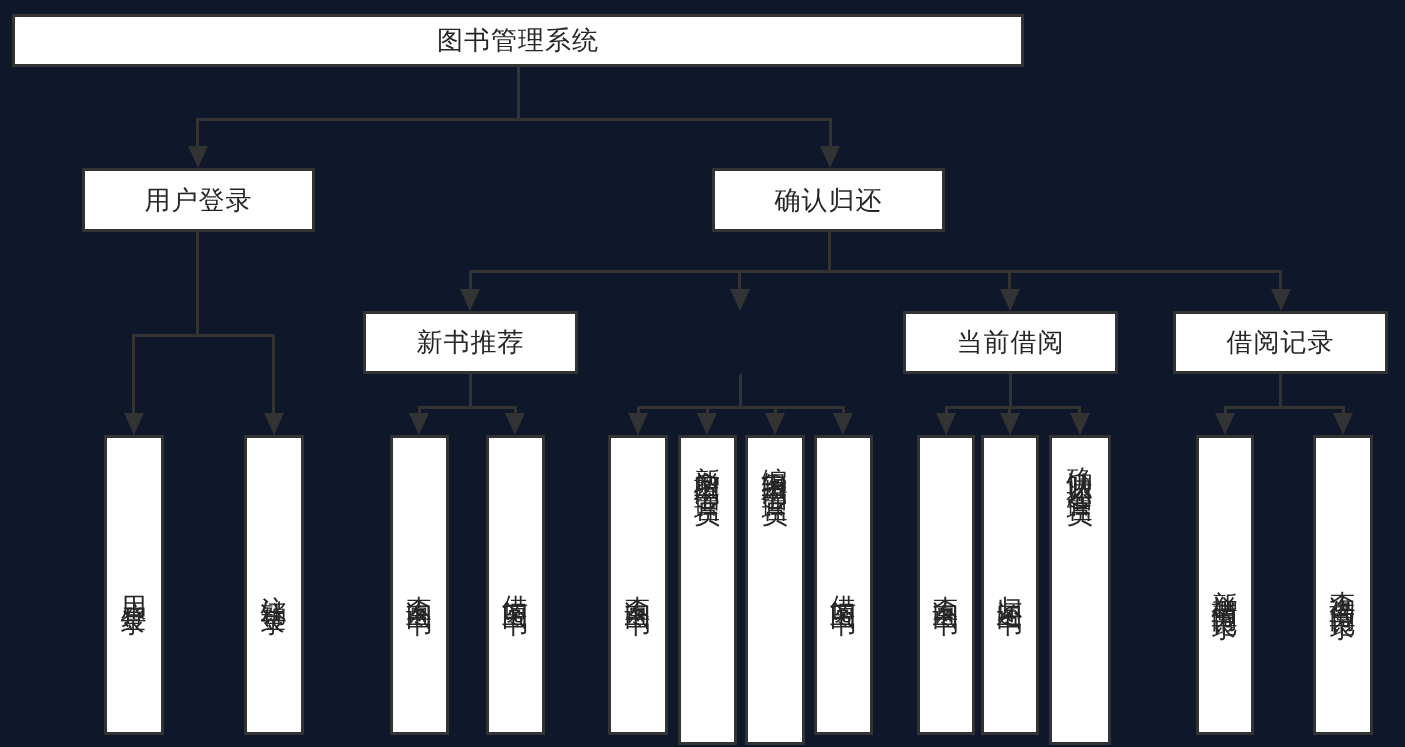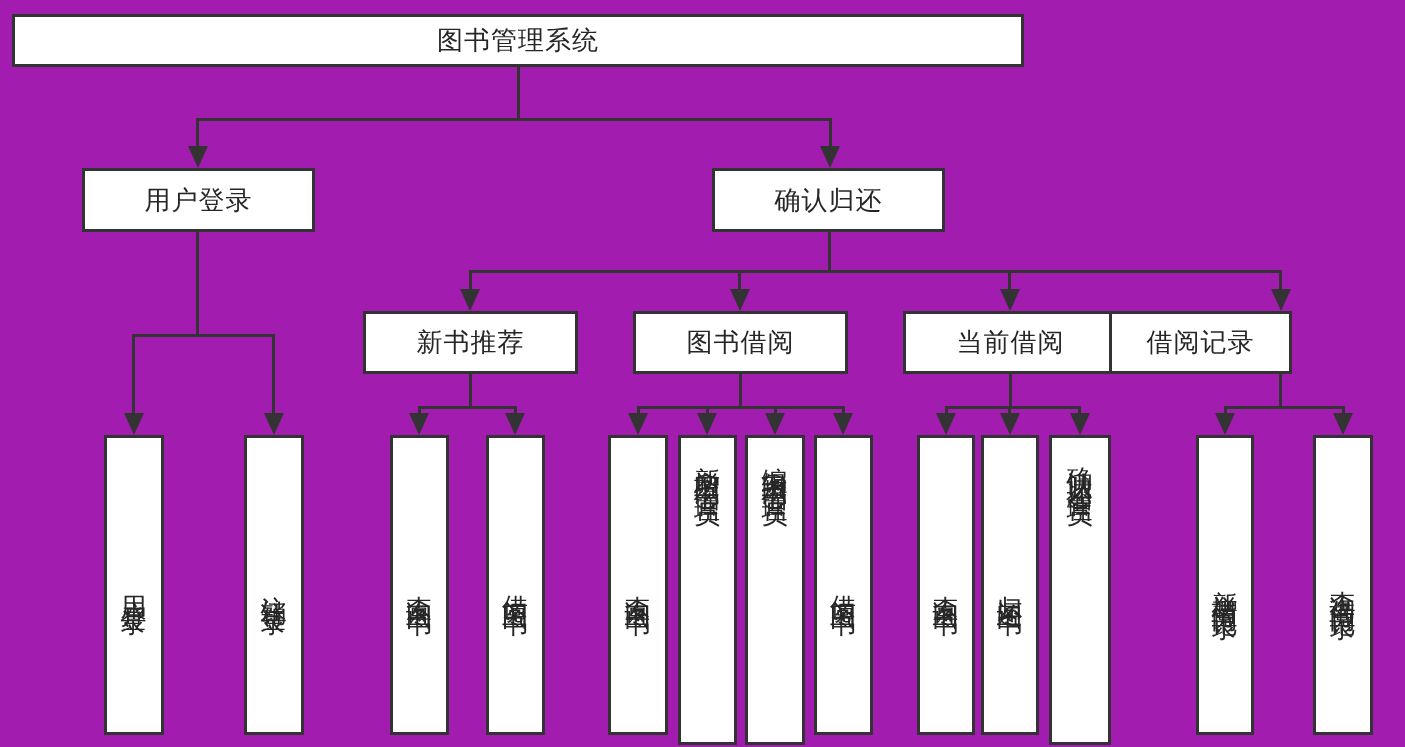--- a/index.html
+++ b/index.html
@@ -1,17 +1,17 @@
 <!DOCTYPE html>
 <html><head>
 <meta charset="utf-8">
 <style>
   html,body{margin:0;padding:0;background:#ffffff;}
   #stage{
-    position:relative;width:1405px;height:747px;background:#a21caf;overflow:hidden;
+    position:relative;width:1405px;height:747px;background:#0f172a;overflow:hidden;
     font-family:"Liberation Sans","DejaVu Sans",sans-serif;color:#262626;
   }
   .box{
     position:absolute;box-sizing:border-box;border:3px solid #333333;background:#ffffff;
     display:flex;align-items:center;justify-content:center;
   }
   .box.h span{font-size:26px;letter-spacing:1px;white-space:nowrap;}
   .box.v span{
     writing-mode:vertical-rl;text-orientation:mixed;font-size:26px;letter-spacing:5px;
     line-height:1;white-space:nowrap;
@@ -66,27 +66,24 @@
   <div class="line" style="left:738px;top:270px;width:3px;height:21px"></div>
   <div class="arrow" style="left:730px;top:289px"></div>
   <div class="line" style="left:1008px;top:270px;width:3px;height:21px"></div>
   <div class="arrow" style="left:1000px;top:289px"></div>
   <div class="line" style="left:1279px;top:270px;width:3px;height:21px"></div>
   <div class="arrow" style="left:1271px;top:289px"></div>
 
   <div class="box h" style="left:363px;top:311px;width:215px;height:63px">
     <span>新书推荐</span>
   </div>
-  <div class="box h" style="left:633px;top:311px;width:215px;height:63px">
-    <span>图书借阅</span>
-  </div>
   <div class="box h" style="left:903px;top:311px;width:215px;height:63px">
     <span>当前借阅</span>
   </div>
-  <div class="box h" style="left:1109px;top:311px;width:183px;height:63px">
+  <div class="box h" style="left:1173px;top:311px;width:215px;height:63px">
     <span>借阅记录</span>
   </div>
 
   <div class="line" style="left:469px;top:374px;width:3px;height:35px"></div>
   <div class="line" style="left:418px;top:406px;width:99px;height:3px"></div>
   <div class="line" style="left:418px;top:406px;width:3px;height:10px"></div>
   <div class="arrow" style="left:409px;top:413px"></div>
   <div class="line" style="left:514px;top:406px;width:3px;height:10px"></div>
   <div class="arrow" style="left:505px;top:413px"></div>
 

